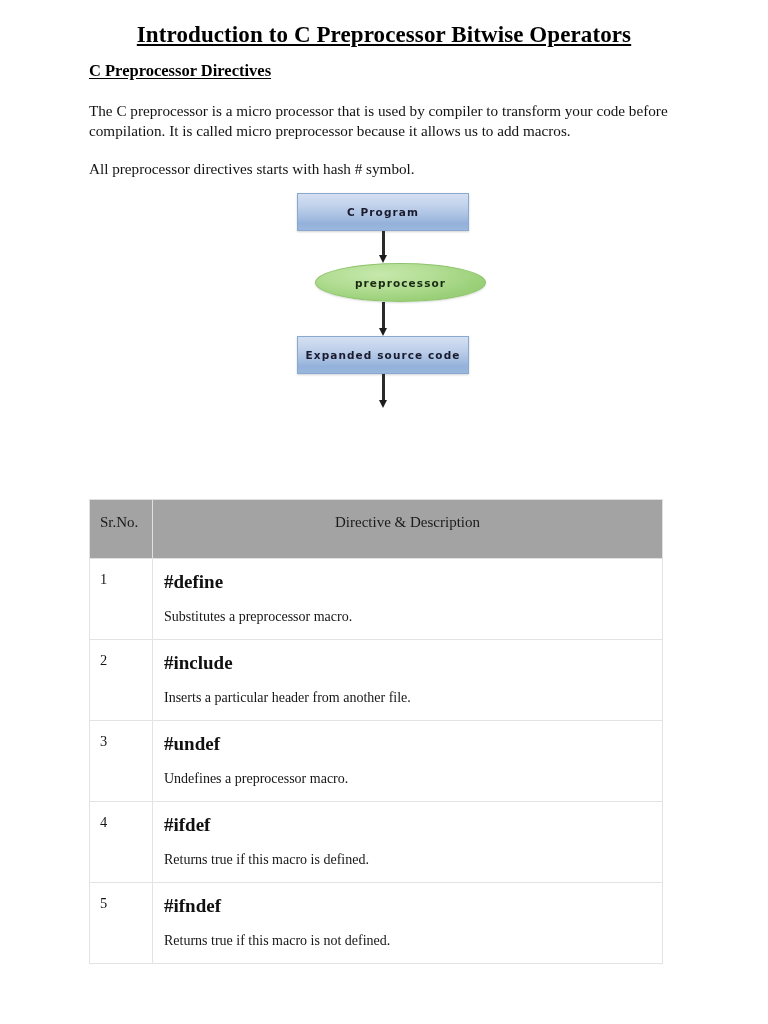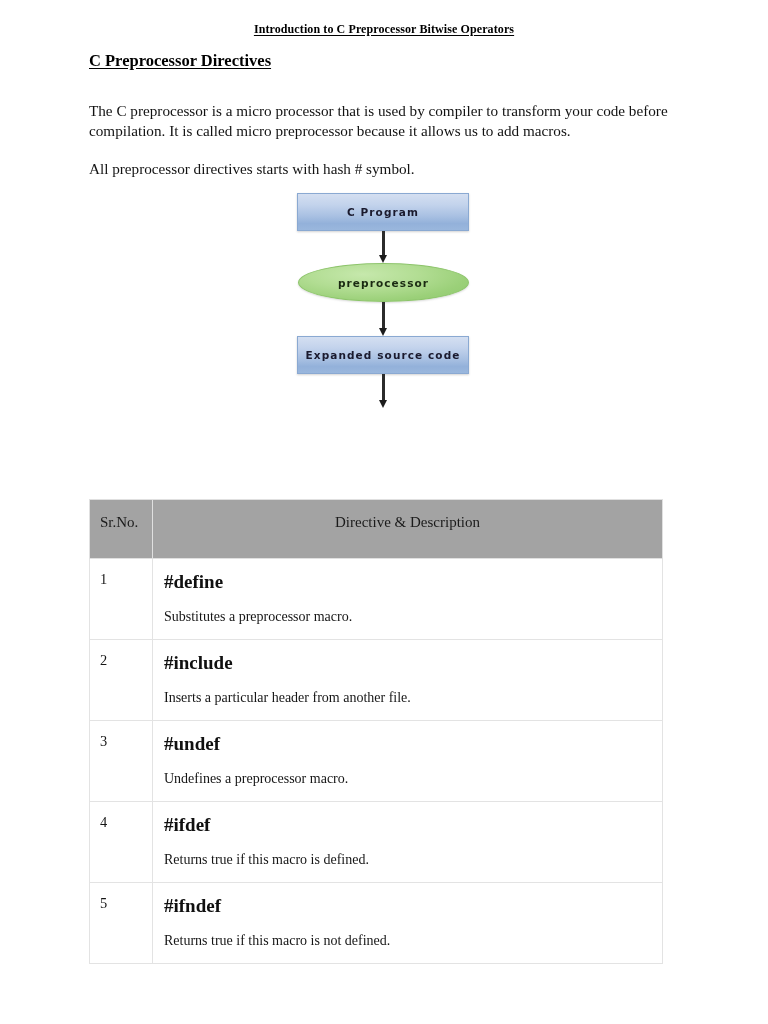--- a/index.html
+++ b/index.html
@@ -23,33 +23,33 @@
     height: 1024px;
   }
 
   
   .doc-title {
     position: absolute;
     left: 0;
     top: 22px;
     width: 768px;
     text-align: center;
-    font-size: 12px;
+    font-size: 23px;
     font-weight: bold;
     letter-spacing: 0.1px;
   }
   .doc-title span {
     text-decoration: underline;
     text-underline-offset: 2px;
   }
 
   .section-heading {
     position: absolute;
     left: 89px;
-    top: 51px;
+    top: 61px;
     font-size: 16.5px;
     font-weight: bold;
   }
   .section-heading span {
     text-decoration: underline;
     text-underline-offset: 2px;
   }
 
   
   .para {
@@ -92,21 +92,21 @@
   .fc-box .fc-label {
     font-family: "DejaVu Sans", "Liberation Sans", sans-serif;
     font-size: 10.5px;
     font-weight: bold;
     letter-spacing: 1.1px;
     color: #1a1a2e;
   }
 
   .fc-ellipse {
     position: absolute;
-    left: 1px;
+    left: 18px;
     width: 171px;
     height: 39px;
     border-radius: 50%;
     background: radial-gradient(ellipse at 38% 28%,
                 #c6e8ac 0%,
                 #b2dd93 38%,
                 #9bd079 70%,
                 #8dc86c 100%);
     border: 1px solid #8dc46b;
     box-sizing: border-box;

